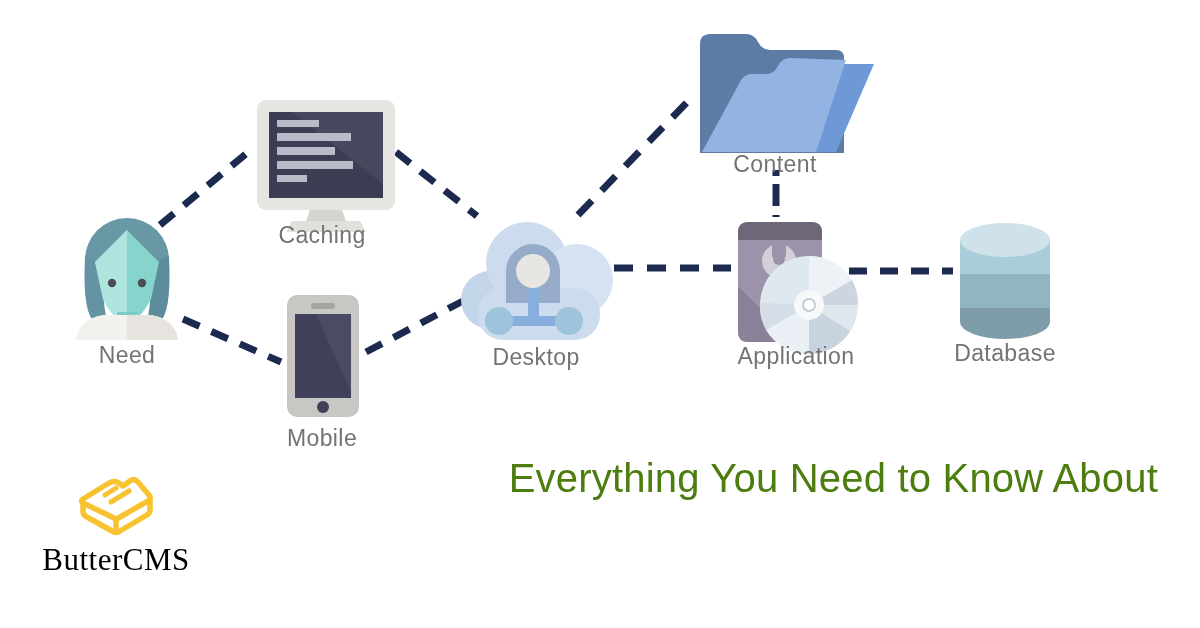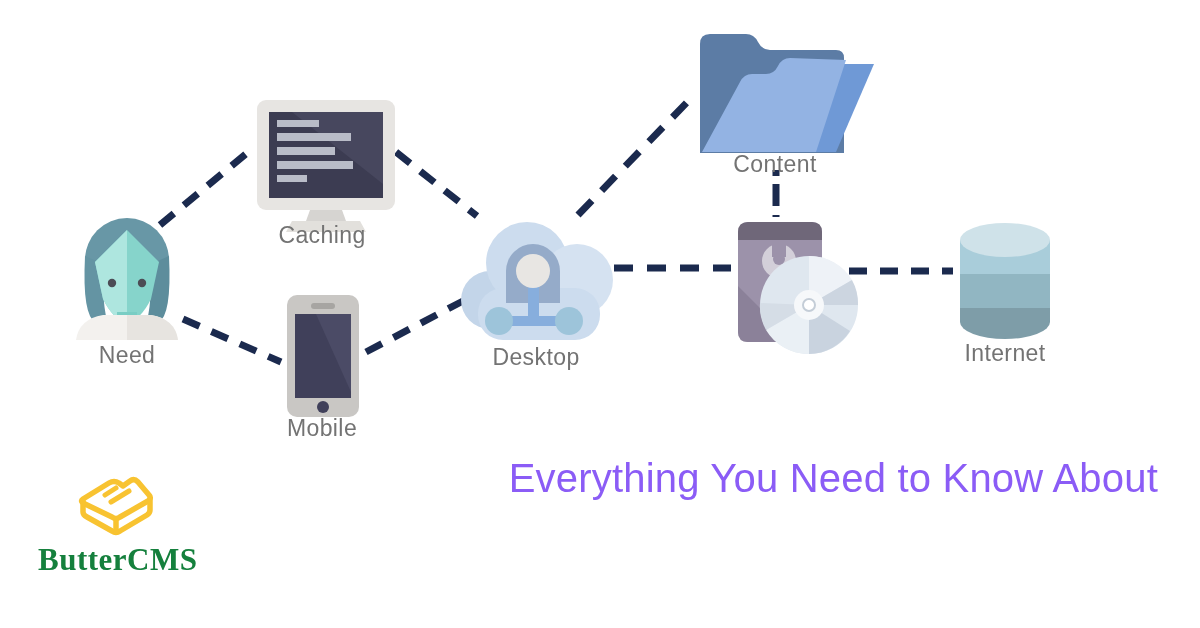--- a/index.html
+++ b/index.html
@@ -17,21 +17,21 @@
     font-size:23px;
     letter-spacing:0.4px;
     color:#737373;
     white-space:nowrap;
   }
   #title-block{
     position:absolute;
     right:42px;
     top:456px;
     text-align:center;
-    color:#8b5cf6;
+    color:#4d7c0f;
   }
   #title-line1{
     font-size:40px;
     line-height:44px;
     letter-spacing:0.2px;
   }
   #title-line2{
     font-size:71px;
     line-height:74px;
     letter-spacing:0.2px;
@@ -41,24 +41,24 @@
     left:38px;
     top:474px;
     width:156px;
     text-align:center;
   }
   #brand-icon{display:block;margin:0 auto;}
   #brand-name{
     display:block;
     margin-top:4px;
     font-family:"Liberation Serif", serif;
-    font-weight:bold;
+    font-weight:normal;
     font-size:31px;
     letter-spacing:0.5px;
-    color:#15803d;
+    color:#000000;
   }
 </style>
 </head>
 <body>
 
 <div id="canvas">
 
   <svg id="scene" width="1200" height="628" viewBox="0 0 1200 628">
 
     <g stroke="#1b2a4e" stroke-width="7" fill="none">
@@ -149,24 +149,25 @@
     <g>
       <path d="M960,240 L960,322 A45,17 0 0 0 1050,322 L1050,240 Z" fill="#7e9da8"></path>
       <rect x="960" y="240" width="90" height="68" fill="#91b6c2"></rect>
       <rect x="960" y="240" width="90" height="34" fill="#a9cdda"></rect>
       <ellipse cx="1005" cy="240" rx="45" ry="17" fill="#cfe2e9"></ellipse>
     </g>
   </svg>
 
   <span class="node-label" style="left:127px;top:342px">Need</span>
   <span class="node-label" style="left:322px;top:222px">Caching</span>
-  <span class="node-label" style="left:322px;top:415px">Mobile</span>
+  <span class="node-label" style="left:322px;top:425px">Mobile</span>
   <span class="node-label" style="left:536px;top:344px">Desktop</span>
   <span class="node-label" style="left:775px;top:151px">Content</span>
-  <span class="node-label" style="left:1005px;top:340px">Internet</span>
+  <span class="node-label" style="left:796px;top:343px">Application</span>
+  <span class="node-label" style="left:1005px;top:340px">Database</span>
 
   <div id="title-block">
     <div id="title-line1">Everything You Need to Know About</div>
   </div>
 
   <div id="brand-block">
     <svg id="brand-icon" width="78" height="64" viewBox="0 0 78 64" fill="none" stroke="#f8c331" stroke-linejoin="round" stroke-linecap="round">
       <path stroke-width="5.5" d="M6,25 L32,9 Q37,6 42,9 L46,12 L53,7 Q57,4 61,8 L72,21 Q75,24 71,27 L43,43 Q39,46 35,43 L6,29 Q3,27 6,25 Z"></path>
       <path stroke-width="5" d="M28,21 L39,14"></path>
       <path stroke-width="5" d="M34,28 L52,17"></path>

